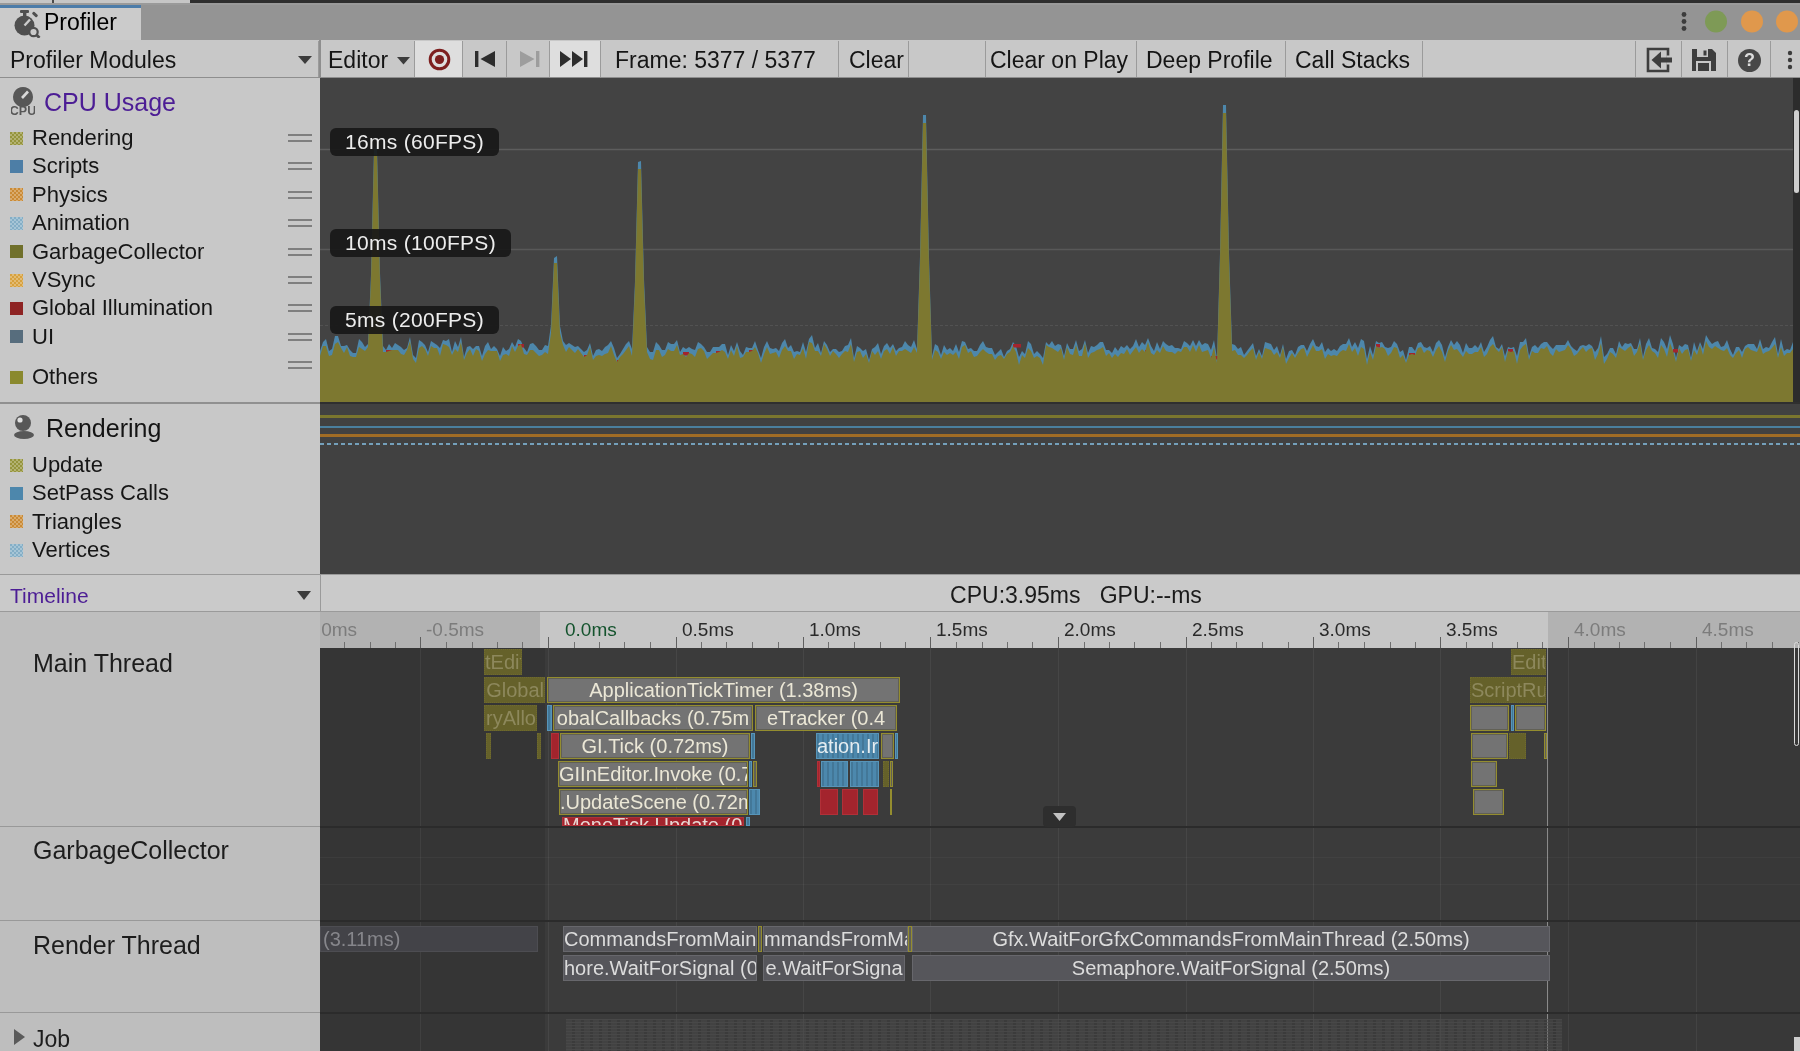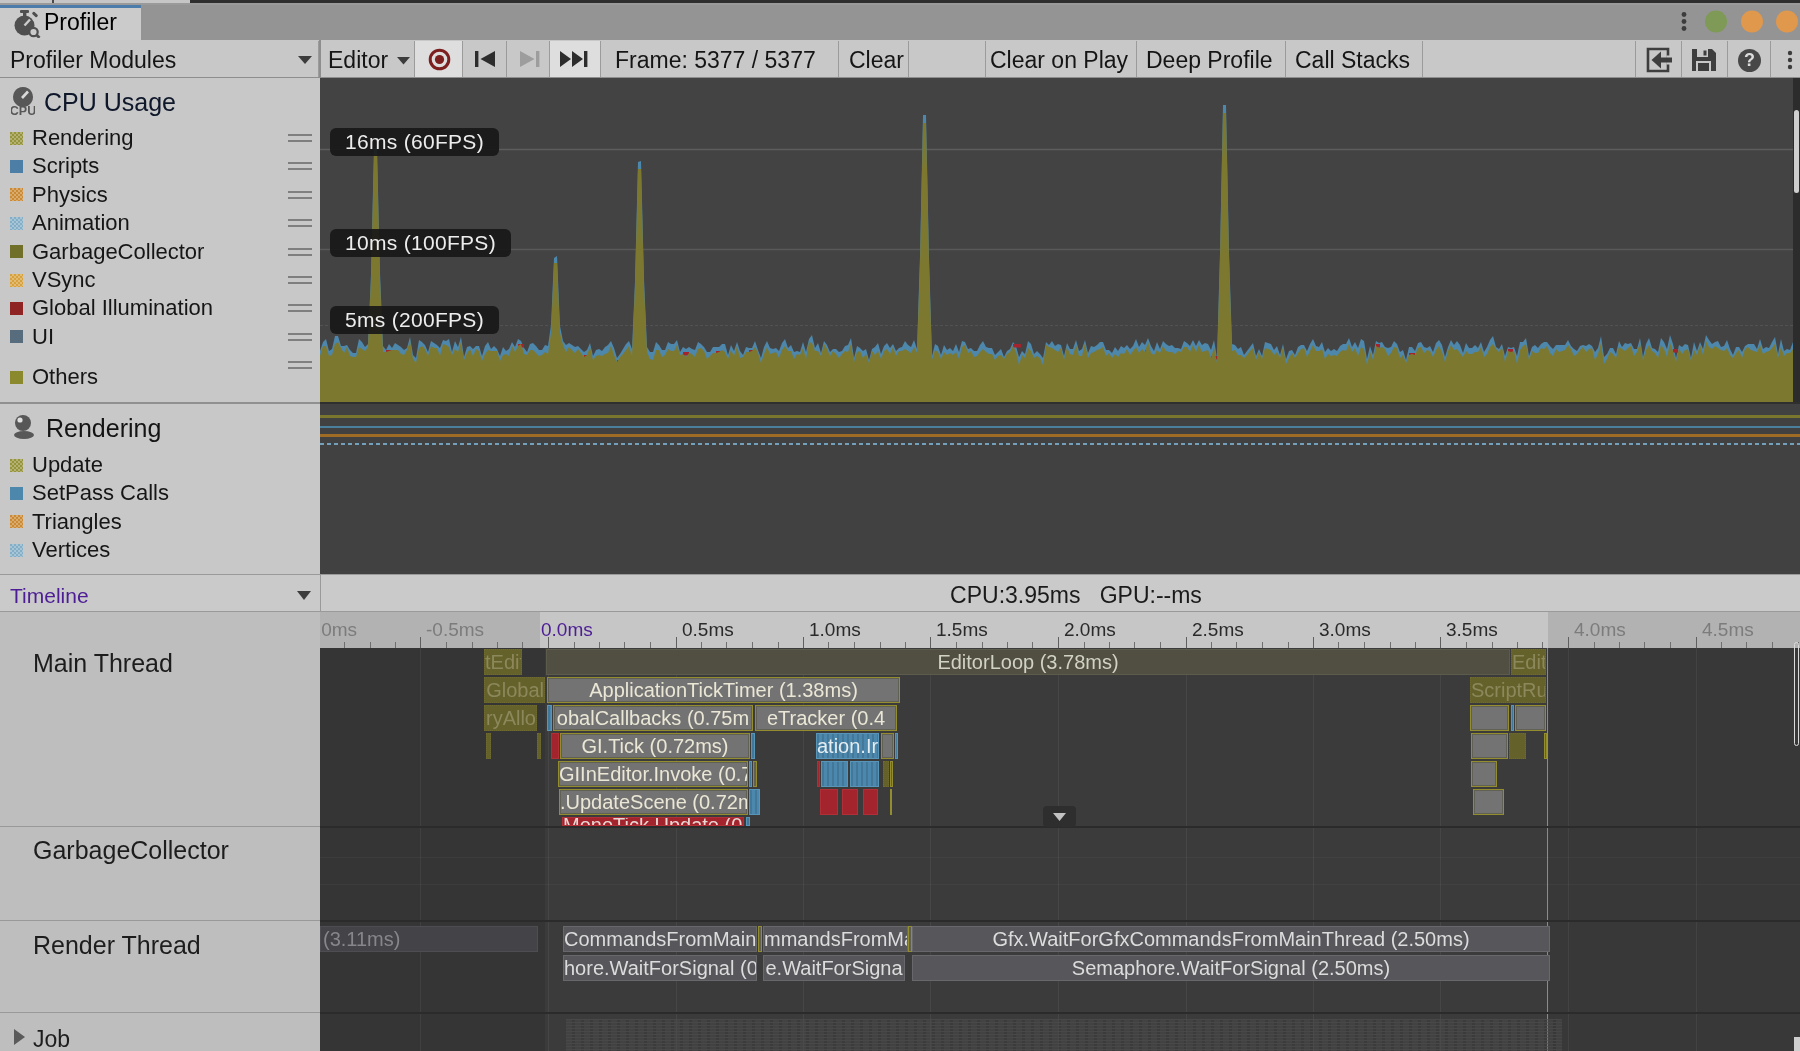--- a/index.html
+++ b/index.html
@@ -124,21 +124,21 @@
         <circle cx="4" cy="10" r="2.2"></circle>
         <circle cx="4" cy="17" r="2.2"></circle>
       </g>
     </svg>
     <div class="abs" style="left:0;top:78px;width:320px;height:326px;background:#c8c8c8"></div>
     <svg class="abs" style="left:11px;top:86px" width="24" height="30" viewBox="0 0 24 30">
 <path d="M12 1 a10 10 0 1 0 0.01 0 Z" fill="#575757"></path>
 <path d="M11 12 L17 5.5" stroke="#d9d9d9" stroke-width="2.6"></path>
 <text x="12" y="29" font-size="12.5" font-weight="bold" fill="#575757" text-anchor="middle" font-family="Liberation Sans">CPU</text>
 </svg>
-    <div class="abs" style="left:44px;top:88px;font-size:25px;color:#0f172a">CPU Usage</div>
+    <div class="abs" style="left:44px;top:88px;font-size:25px;color:#4c1d95">CPU Usage</div>
     <div class="legrow" style="top:124px">
       <span class="sw" style="background:#95943c;background-image:repeating-conic-gradient(rgba(255,255,255,.28) 0 25%,rgba(0,0,0,0) 0 50%);background-size:4px 4px;"></span>
       <span class="ltx">Rendering</span>
     </div>
     <div class="abs handle" style="left:288px;top:134px"></div>
     <div class="legrow" style="top:152.4px">
       <span class="sw" style="background:#4d7ea6;"></span>
       <span class="ltx">Scripts</span>
     </div>
     <div class="abs handle" style="left:288px;top:162.4px"></div>
@@ -262,21 +262,21 @@
       <div class="tick" style="left:24px;height:6px"></div>
       <div class="tick" style="left:50px;height:6px"></div>
       <div class="tick" style="left:75px;height:6px"></div>
       <div class="tick" style="left:100px;height:11px;background:#5f5f5f"></div>
       <div class="rlab" style="left:106px;color:#7c7c7c">-0.5ms</div>
       <div class="tick" style="left:126px;height:6px"></div>
       <div class="tick" style="left:152px;height:6px"></div>
       <div class="tick" style="left:177px;height:6px"></div>
       <div class="tick" style="left:202px;height:6px"></div>
       <div class="tick" style="left:228px;height:11px;background:#5f5f5f"></div>
-      <div class="rlab" style="left:221px;color:#4c1d95">0.0ms</div>
+      <div class="rlab" style="left:245px;color:#14532d">0.0ms</div>
       <div class="tick" style="left:254px;height:6px"></div>
       <div class="tick" style="left:279px;height:6px"></div>
       <div class="tick" style="left:304px;height:6px"></div>
       <div class="tick" style="left:330px;height:6px"></div>
       <div class="tick" style="left:356px;height:11px;background:#5f5f5f"></div>
       <div class="rlab" style="left:362px;color:#2a2a2a">0.5ms</div>
       <div class="tick" style="left:381px;height:6px"></div>
       <div class="tick" style="left:406px;height:6px"></div>
       <div class="tick" style="left:432px;height:6px"></div>
       <div class="tick" style="left:458px;height:6px"></div>
@@ -343,21 +343,20 @@
       <div class="gridv" style="left:1248px"></div>
       <div class="gridv" style="left:1376px"></div>
       <div class="abs" style="left:1227px;top:0;width:1px;height:403px;background:#8a8a8a"></div>
       <div class="abs" style="left:0;top:209px;width:1480px;height:1px;background:rgba(255,255,255,0.035)"></div>
       <div class="abs" style="left:0;top:236px;width:1480px;height:1px;background:rgba(255,255,255,0.035)"></div>
       <div class="abs" style="left:1229px;top:0;width:251px;height:403px;background:rgba(0,0,0,0.035)"></div>
       <div class="abs" style="left:0;top:178px;width:1480px;height:2px;background:#2b2b2b"></div>
       <div class="abs" style="left:0;top:272px;width:1480px;height:2px;background:#2b2b2b"></div>
       <div class="abs" style="left:0;top:364px;width:1480px;height:2px;background:#2b2b2b"></div>
       <div class="bar dbar" style="left:164px;top:1px;width:38px;height:26px">tEditor</div>
-      <div class="bar" style="left:226px;top:1px;width:964px;height:26px;background:#504f41;color:#d2d2c4;border:1px solid #5c5b4c">EditorLoop (3.78ms)</div>
       <div class="bar dbar" style="left:1191px;top:1px;width:35px;height:26px">Edito</div>
       <div class="bar dbar" style="left:164px;top:29px;width:61px;height:26px">Global</div>
       <div class="bar obar" style="left:227px;top:29px;width:353px;height:26px">ApplicationTickTimer (1.38ms)</div>
       <div class="bar dbar" style="left:1150px;top:29px;width:76px;height:26px">ScriptRunB</div>
       <div class="bar dbar" style="left:164px;top:57px;width:53px;height:26px">ryAllo</div>
       <div class="bar bbar" style="left:227px;top:57px;width:5px;height:26px"></div>
       <div class="bar obar" style="left:233px;top:57px;width:200px;height:26px">obalCallbacks (0.75m</div>
       <div class="bar obar" style="left:435px;top:57px;width:142px;height:26px">eTracker (0.4</div>
       <div class="bar obar" style="left:1150px;top:57px;width:39px;height:26px"></div>
       <div class="bar bbar" style="left:1191px;top:57px;width:3px;height:26px"></div>

